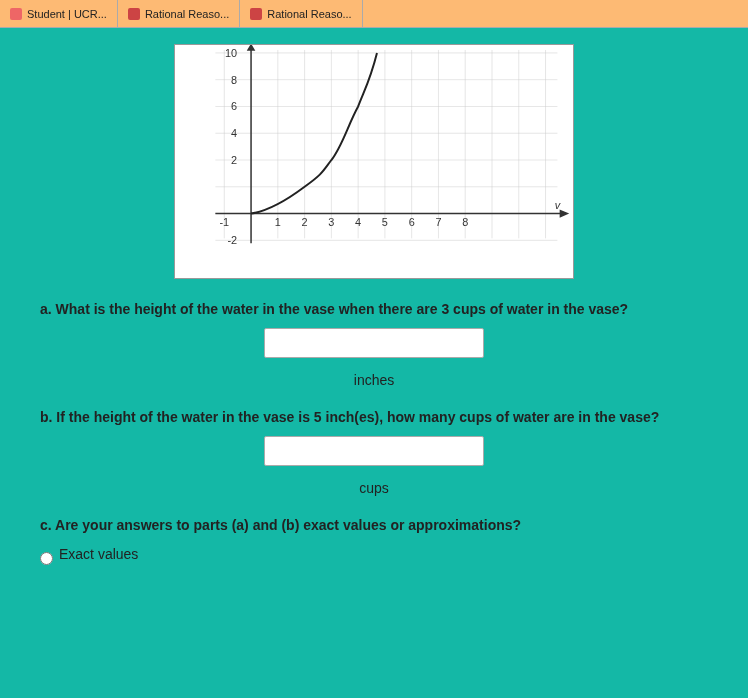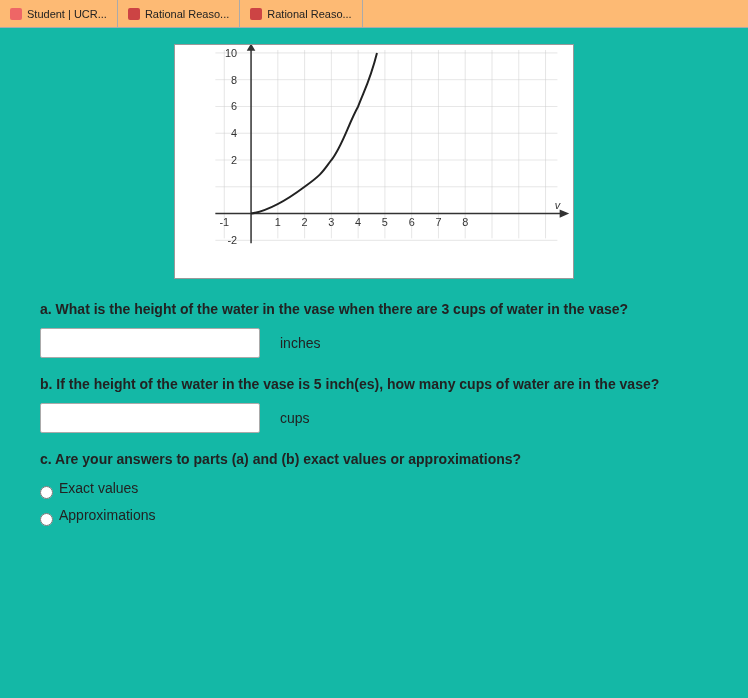--- a/index.html
+++ b/index.html
@@ -70,21 +70,22 @@
       color: #222;
       line-height: 1.5;
     }
     .question-text {
       margin-bottom: 8px;
       font-weight: bold;
     }
     .answer-row {
       display: flex;
       align-items: center;
-      gap: 20px;
+      gap: 12px;
+      flex-direction: column;
     }
     .answer-input {
       width: 220px;
       height: 30px;
       border: 1px solid #aaa;
       background: #fff;
       padding: 0 6px;
       font-size: 14px;
       border-radius: 2px;
     }
@@ -234,20 +235,16 @@
   <div class="question">
     <div class="question-text">
       <span>c.</span>
       <span>Are your answers to parts (a) and (b) exact values or approximations?</span>
     </div>
     <div class="radio-group">
       <label class="radio-option">
         <input type="radio" name="c_answer" value="exact" style="">
         <span>Exact values</span>
       </label>
-      <label class="radio-option">
-        <input type="radio" name="c_answer" value="approx" style="">
-        <span>Approximations</span>
-      </label>
     </div>
   </div>
 
 </div>
 
 </body></html>

